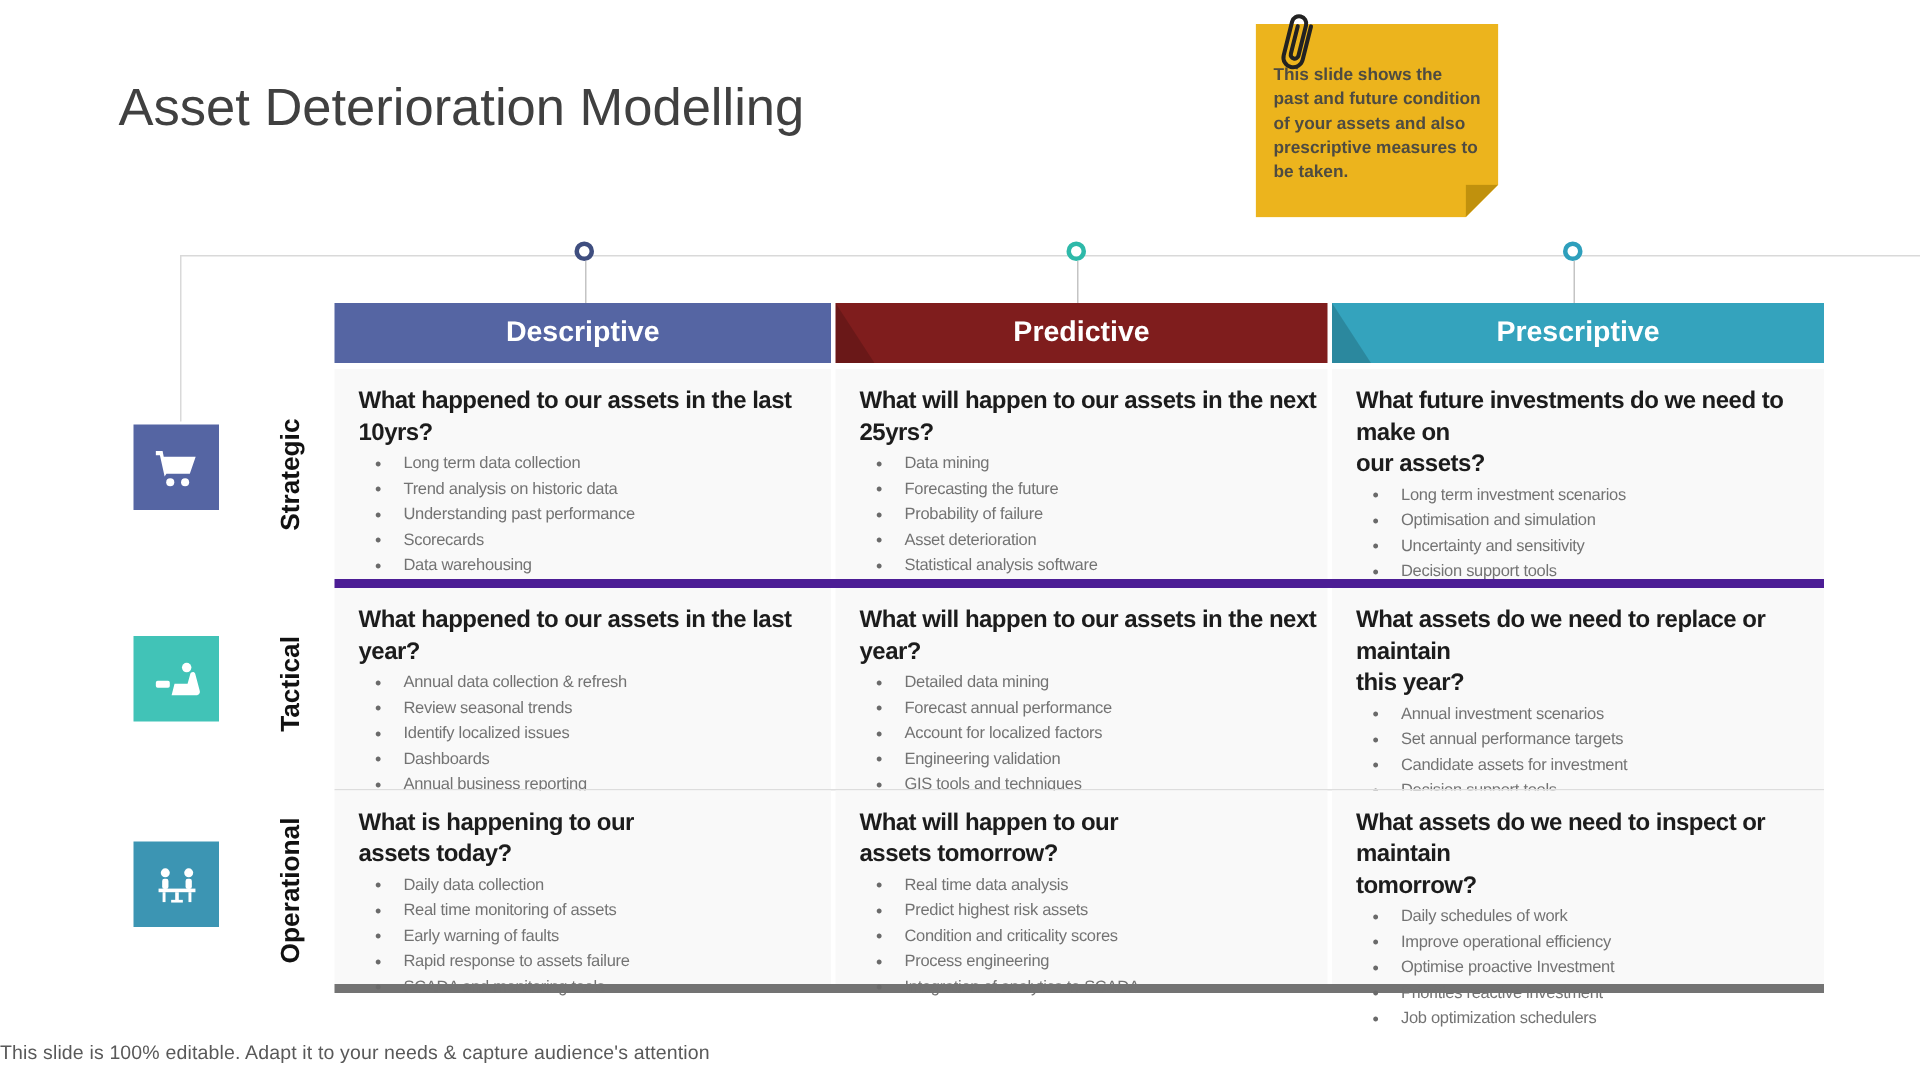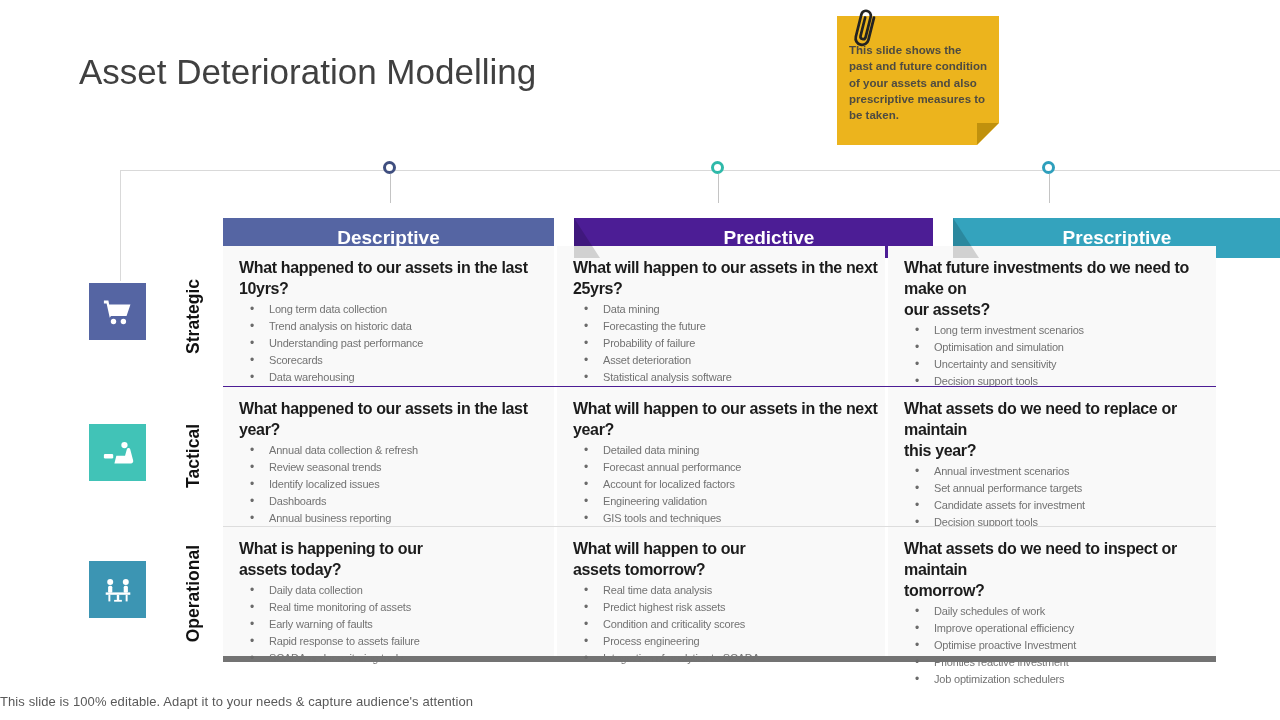--- a/index.html
+++ b/index.html
@@ -17,31 +17,31 @@
                  color:#4e4b41; }
   .paperclip { position:absolute; left:853px; top:3px; transform:rotate(14deg); }
 
   
   .timeline { position:absolute; left:120px; top:170px; width:1160px; height:1px; background:#d9d9d9; }
   .left-drop { position:absolute; left:120px; top:170px; width:1px; height:111px; background:#d9d9d9; }
   .dot-connector { position:absolute; width:1px; height:29px; top:174px; background:#c4c4c4; }
   .dot { position:absolute; top:161px; width:7px; height:7px; border-radius:50%; background:#fff; border:3.5px solid #444; }
 
   
-  .headers { position:absolute; left:223px; top:218px; display:flex; gap:20px; }
+  .headers { position:absolute; left:223px; top:202px; display:flex; gap:3px; }
   .colhead { position:relative; height:40px; display:flex; align-items:center; justify-content:center; overflow:hidden; }
   .colhead.c0 { width:331px; } .colhead.c1 { width:328px; } .colhead.c2 { width:328px; }
   .colhead span { color:#fff; font-weight:700; font-size:19px; position:relative; z-index:2; }
   .fold { position:absolute; left:0; top:0; width:26px; height:100%; background:rgba(0,0,0,0.16);
           clip-path: polygon(0 0, 100% 100%, 0 100%); z-index:1; }
 
   
   .trow { position:absolute; left:223px; display:flex; gap:3px; box-sizing:border-box; }
   .trow.r0 { top:246px; height:140px; }
-  .trow.r1 { top:386px; height:140px; border-top:1px solid #4c1d95; }
+  .trow.r1 { top:386px; height:140px; border-top:6px solid #4c1d95; }
   .trow.r2 { top:526px; height:136px; border-top:1px solid #ddd; border-bottom:6px solid #737373; }
   .cell { background:#f9f9f9; box-sizing:border-box; padding:11px 2px 0 16px; }
   .cell.c0 { width:331px; } .cell.c1 { width:328px; } .cell.c2 { width:328px; }
   .question { margin:0 0 4px 0; font-size:16px; font-weight:700; color:#1c1c1c; line-height:1.32;
               letter-spacing:-0.35px; white-space:pre-line; }
   .bullets { list-style:none; margin:0; padding:0; }
   .bullets li { position:relative; padding-left:30px; font-size:11px; color:#737373; line-height:1.22;
                 margin-bottom:3.6px; letter-spacing:-0.2px; }
   .bullets li::before { content:'•'; position:absolute; left:11px; top:-1px; color:#6a6a6a; font-size:12px; }
 
@@ -74,21 +74,21 @@
   <div class="dot-connector" style="left:718px;"></div>
   <div class="dot-connector" style="left:1049px;"></div>
   <div class="dot" style="left: 383px; border-color: rgb(63, 78, 127);"></div>
   <div class="dot" style="left: 711px; border-color: rgb(46, 185, 169);"></div>
   <div class="dot" style="left: 1042px; border-color: rgb(46, 159, 188);"></div>
 
   <div class="headers">
     <div class="colhead c0" style="background: rgb(85, 101, 163);">
       <span>Descriptive</span>
     </div>
-    <div class="colhead c1" style="background: #4c1d95; padding-left: 31px;">
+    <div class="colhead c1" style="background: #7f1d1d;">
       <i class="fold"></i>
       <span>Predictive</span>
     </div>
     <div class="colhead c2" style="background: rgb(52, 163, 189);">
       <i class="fold"></i>
       <span>Prescriptive</span>
     </div>
   </div>
 
   <div class="row-icon" style="top: 283px; background: rgb(85, 101, 163);">

